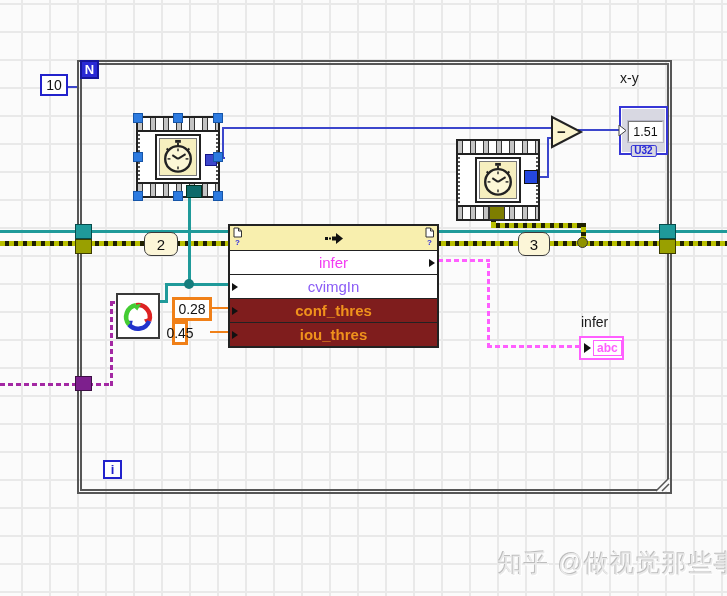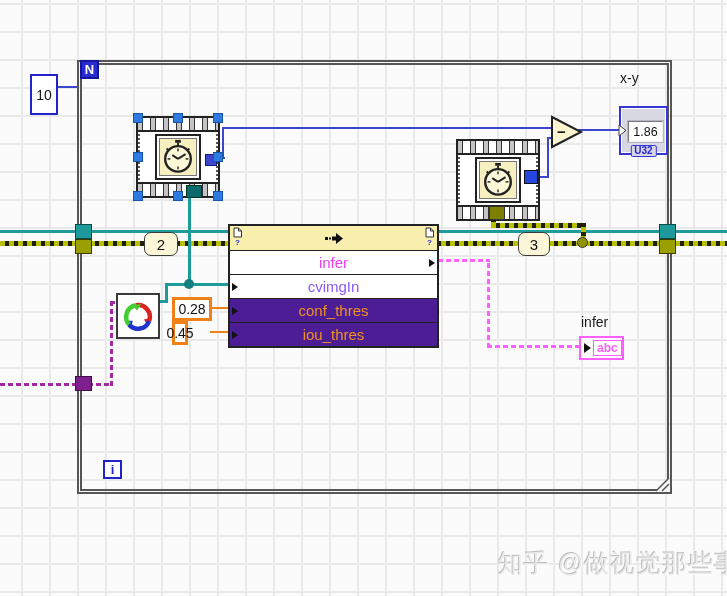--- a/index.html
+++ b/index.html
@@ -38,21 +38,21 @@
   .clock-frame { border: 2px solid #222; padding: 2px; background: #fff; }
   .clock-face { width: 38px; height: 38px; background: #f6efbf; border: 1px solid #777;
     display: flex; align-items: center; justify-content: center; }
   .handle { position: absolute; width: 10px; height: 10px; background: #2d7be0;
     border: 1px solid #1655a8; z-index: 7; }
   .yolo { left: 228px; top: 224px; width: 211px; background: #fff; border: 2px solid #222; }
   .yhead { position: relative; height: 24px; background: #f8efae; display: flex;
     align-items: center; justify-content: center; gap: 4px; font-weight: bold; font-size: 15px; color: #111; }
   .yrow { position: relative; height: 24px; border-top: 1px solid #222; display: flex;
     align-items: center; justify-content: center; font-size: 15px; background: #fff; }
-  .yrow.gray { background: #4c1d95; }
+  .yrow.gray { background: #7f1d1d; font-weight: bold; }
   .in-arrow { position: absolute; left: 2px; top: 50%; margin-top: -4px; width: 0; height: 0;
     border-left: 6px solid #111; border-top: 4px solid transparent; border-bottom: 4px solid transparent; }
   .out-arrow { position: absolute; right: 2px; top: 50%; margin-top: -4px; width: 0; height: 0;
     border-left: 6px solid #111; border-top: 4px solid transparent; border-bottom: 4px solid transparent; }
   .corner-ic { position: absolute; top: 1px; width: 11px; display: flex; flex-direction: column;
     align-items: center; line-height: 9px; }
   .corner-ic .q { font-size: 8px; font-weight: bold; color: #2a2ae0; }
   .lv-label { position: absolute; z-index: 6; font-size: 14px; color: #1a1a1a; font-weight: 500; }
   .xy-ind { position: absolute; left: 619px; top: 106px; width: 49px; height: 49px; z-index: 6;
     background: #d8d8e2; border: 2px solid #3636d6; box-shadow: inset 0 0 0 1px #ffffff; }
@@ -119,21 +119,21 @@
   <div class="tunnel" style="left:75px;top:376px;width:17px;height:15px;background:#7d1f8d;border:1px solid #3d0f45"></div>
 
   <svg class="tunnel" style="left:655px;top:477px" width="15" height="15" viewBox="0 0 15 15">
     <polygon points="14,1 14,14 1,14" fill="#f8f8f8"></polygon>
     <path d="M14,1 L1,14 M14,7 L7,14" stroke="#555" stroke-width="1.5" fill="none"></path>
   </svg>
 
   <div class="term-box" style="left:80px;top:60px;width:19px;height:19px;background:#2a2ad5;border:2px solid #15159a;color:#fff">N</div>
   <div class="term-box" style="left:103px;top:460px;width:19px;height:19px;background:#fff;border:2px solid #2222cc;color:#2222cc">i</div>
 
-  <div class="num-const" style="left:30px;top:74px;width:28px;height:41px;border:2px solid #2222cc">10</div>
+  <div class="num-const" style="left:40px;top:74px;width:28px;height:22px;border:2px solid #2222cc">10</div>
 
   <div class="wire-label" style="left:144px;top:232px;width:34px;height:24px">2</div>
   <div class="wire-label" style="left:518px;top:232px;width:32px;height:24px">3</div>
 
   <div class="clock" style="left:136px;top:116px">
     <div class="band top"></div>
     <div class="band bot"></div>
     <div class="clock-mid">
       <div class="clock-frame">
           <div class="clock-face">
@@ -194,21 +194,21 @@
   <svg class="node" style="left:550px;top:114px" width="34" height="36" viewBox="0 0 34 36">
     <polygon points="2,3 31,18 2,33" fill="#fbf5cf" stroke="#222" stroke-width="2"></polygon>
   </svg>
   <span class="node" style="left:555px;top:123px;width:13px;text-align:center;font-size:15px;font-weight:bold;color:#111;z-index:6">−</span>
 
   <span class="lv-label" style="left:620px;top:70px">x-y</span>
   <div class="xy-ind">
     <svg style="position:absolute;left:-3px;top:16px" width="9" height="13" viewBox="0 0 9 13">
       <polygon points="1,1 8,6.5 1,12" fill="#fff" stroke="#444" stroke-width="1"></polygon>
     </svg>
-    <div class="xy-val">1.86</div>
+    <div class="xy-val">1.51</div>
     <div class="xy-tag">U32</div>
   </div>
 
   <div class="node yolo">
     <div class="yhead">
       <span class="corner-ic" style="left:2px">
         <svg width="9" height="11" viewBox="0 0 9 11">
             <path d="M1,1 h4.5 l3,3 v6 h-7.5 z" fill="#fff" stroke="#333" stroke-width="1"></path>
             <path d="M5.5,1 v3 h3" fill="none" stroke="#333" stroke-width="1"></path>
           </svg>

